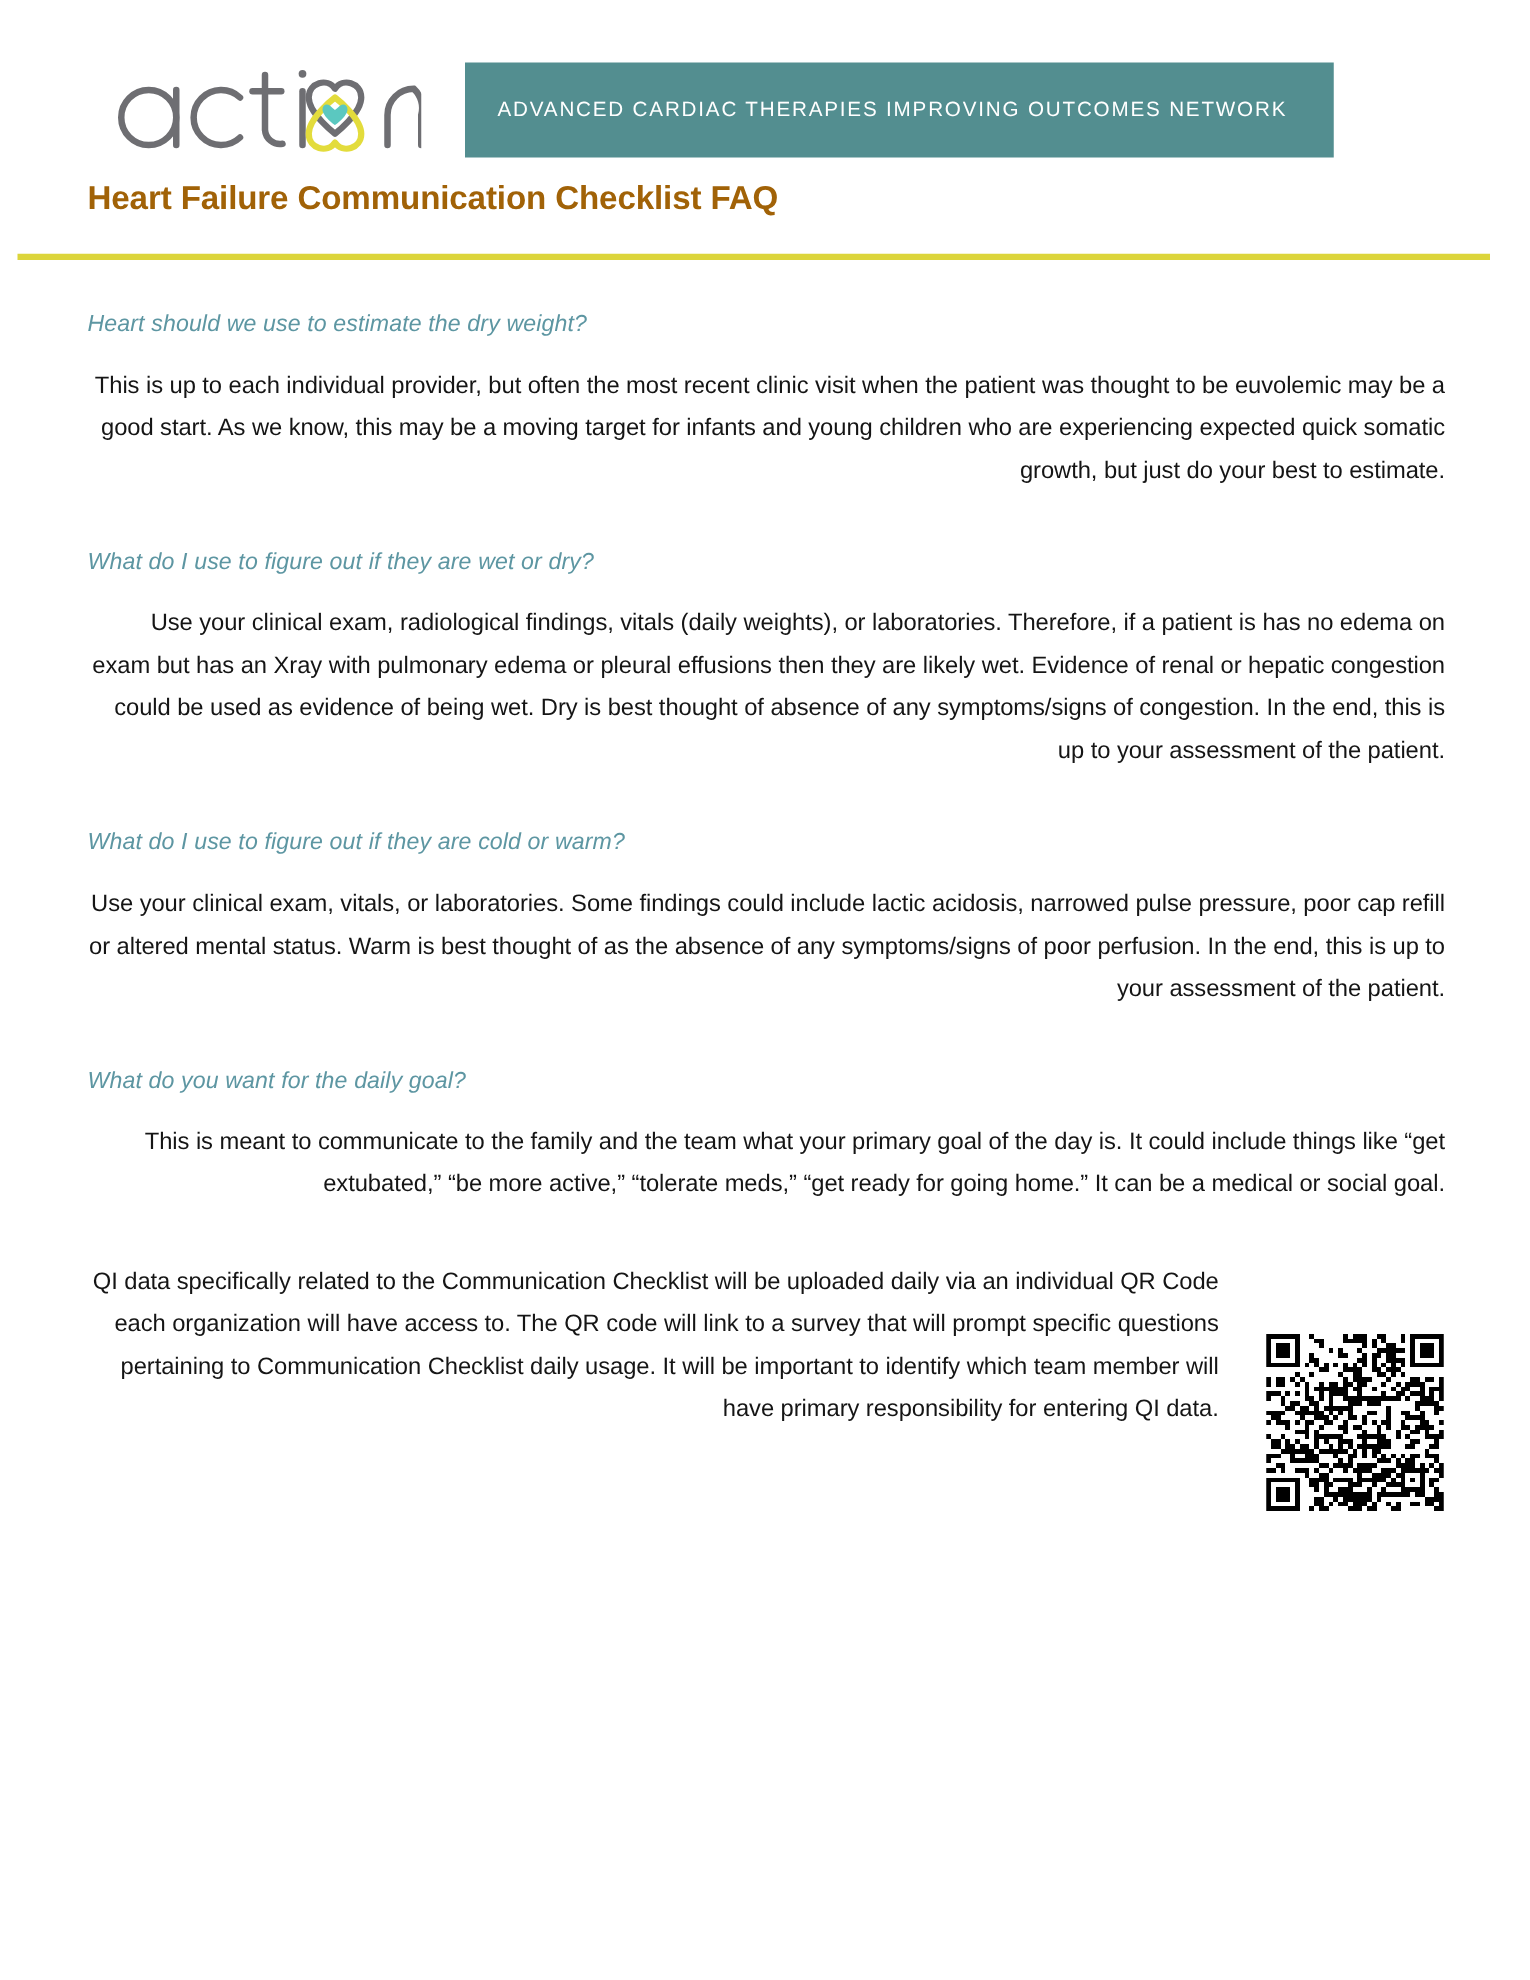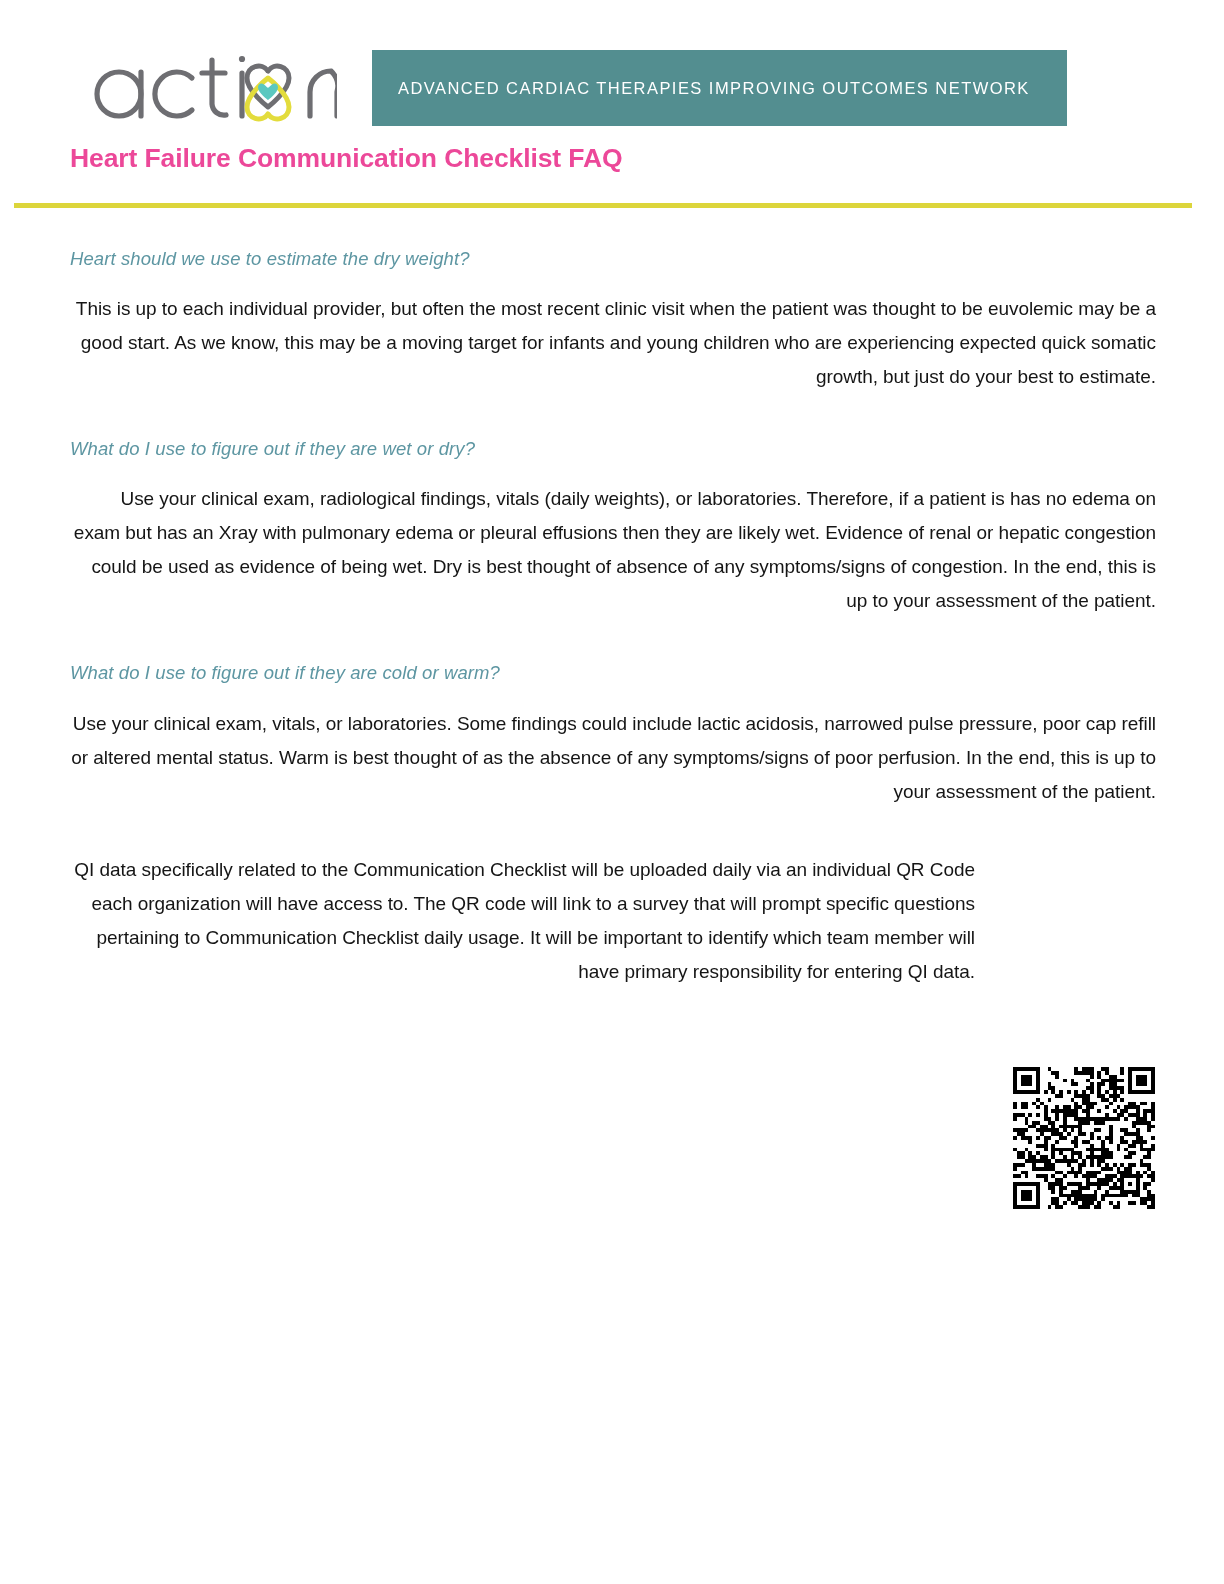--- a/index.html
+++ b/index.html
@@ -63,21 +63,21 @@
   .logo svg { display: block; }
 
   
   .doc-title {
     position: absolute;
     left: 70px;
     top: 143px;
     margin: 0;
     font-size: 26.5px;
     font-weight: bold;
-    color: #ec4899;
+    color: #a16207;
     letter-spacing: -0.1px;
     font-family: "Liberation Sans", sans-serif;
   }
 
   .rule {
     position: absolute;
     left: 14px;
     top: 203px;
     width: 1178px;
     height: 5px;
@@ -186,20 +186,22 @@
       <p class="question">What do I use to figure out if they are wet or dry?</p>
       <p class="answer">Use your clinical exam, radiological findings, vitals (daily weights), or laboratories. Therefore, if a patient is has no edema on exam but has an Xray with pulmonary edema or pleural effusions then they are likely wet. Evidence of renal or hepatic congestion could be used as evidence of being wet.  Dry is best thought of absence of any symptoms/signs of congestion. In the end, this is up to your assessment of the patient.</p>
     </section>
 
     <section class="qa-block">
       <p class="question">What do I use to figure out if they are cold or warm?</p>
       <p class="answer">Use your clinical exam, vitals, or laboratories.  Some findings could include lactic acidosis, narrowed pulse pressure, poor cap refill or altered mental status.  Warm is best thought of as the absence of any symptoms/signs of poor perfusion. In the end, this is up to your assessment of the patient.</p>
     </section>
 
     <section class="qa-block">
+      <p class="question">What do you want for the daily goal?</p>
+      <p class="answer">This is meant to communicate to the family and the team what your primary goal of the day is.  It could include things like “get extubated,” “be more active,” “tolerate meds,” “get ready for going home.” It can be a medical or social goal.</p>
     </section>
 
     <section class="qa-block has-qr">
       <p class="answer">QI data specifically related to the Communication Checklist will be uploaded daily via an individual QR Code each organization will have access to. The QR code will link to a survey that will prompt specific questions pertaining to Communication Checklist daily usage. It will be important to identify which team member will have primary responsibility for entering QI data.</p>
     </section>
 
   </div>
 
   <div class="qr-wrap">
     <svg id="qr-svg" viewBox="0 0 37 37" shape-rendering="crispEdges">

